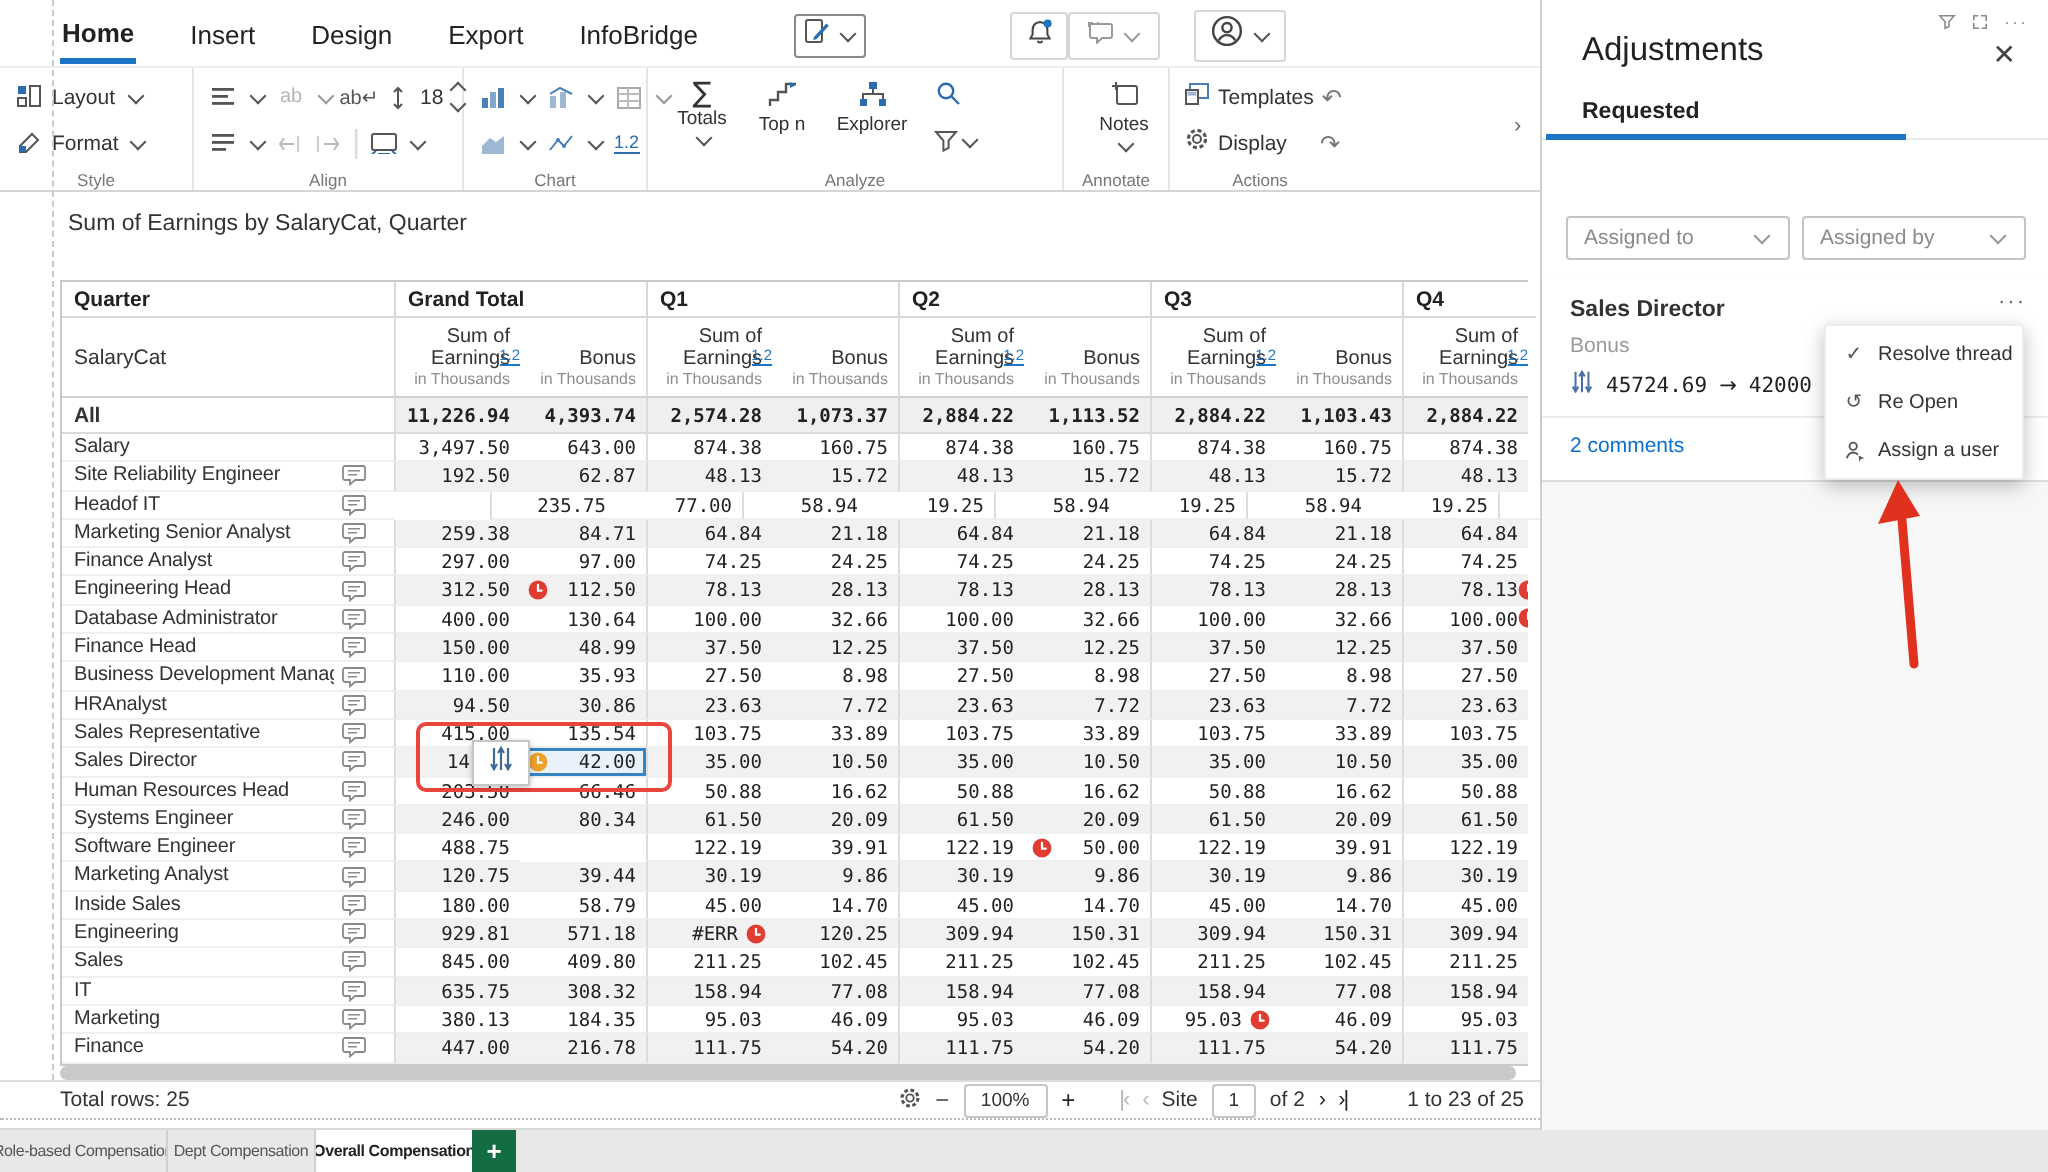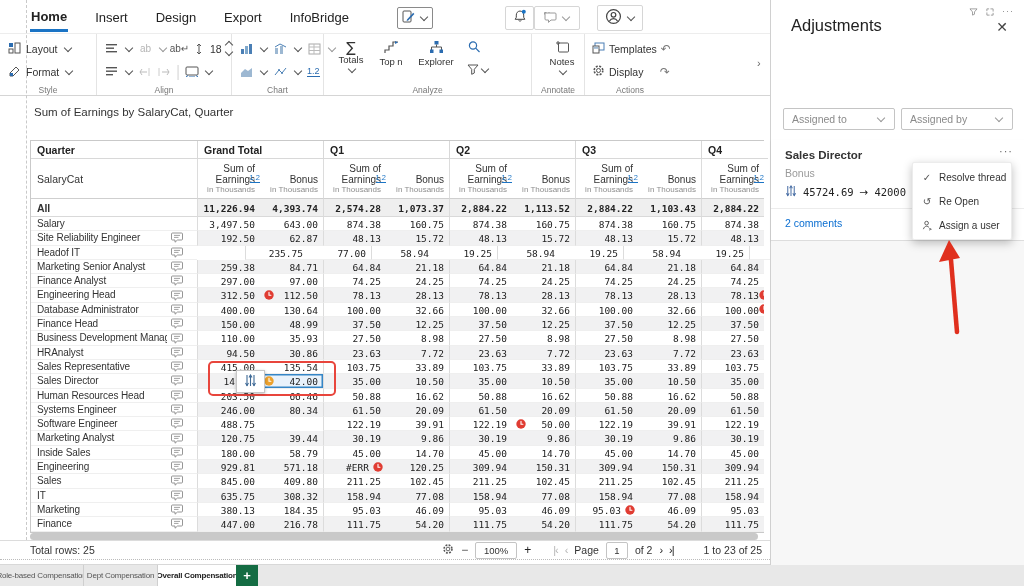--- a/index.html
+++ b/index.html
@@ -861,21 +861,21 @@
     <span><svg width="12" height="12" viewBox="0 0 13 13">
           <circle cx="6.5" cy="6.5" r="2" fill="none" stroke="#555"></circle>
           <circle cx="6.5" cy="6.5" r="4.3" fill="none" stroke="#555" stroke-width="1.7" stroke-dasharray="2 1.4"></circle>
         </svg></span>
     <span class="sb-sign">−</span>
     <span class="zoombox">100%</span>
     <span class="sb-sign" style="color:#222;">+</span>
     <span style="width:8px;"></span>
     <span class="pgico dis">|‹</span>
     <span class="pgico dis">‹</span>
-    <span>Page</span>
+    <span>Site</span>
     <span class="pagebox">1</span>
     <span>of 2</span>
     <span class="pgico">›</span>
     <span class="pgico">›|</span>
     <span style="width:16px;"></span>
     <span>1 to 23 of 25</span>
   </div>
 </div>
 
 <div class="sheetbar">
@@ -890,20 +890,24 @@
     <span><svg width="9" height="8" viewBox="0 0 10 9">
           <path d="M1 1h8L6.1 4.4V7L3.9 8V4.4z" fill="none" stroke="#8a8a8a" stroke-width="0.9"></path>
         </svg></span>
     <span><svg width="8" height="8" viewBox="0 0 9 9">
           <path d="M1 3.5V1h2.5M8 5.5V8H5.5M5 1h3v3M1 5v3h3" fill="none" stroke="#8a8a8a" stroke-width="0.9"></path>
         </svg></span>
     <span style="font-size:9px;letter-spacing:1px;">···</span>
   </div>
   <div class="panel-title">Adjustments</div>
   <div class="panel-close">✕</div>
+  <div class="ptabs">
+    <span class="ptab">Requested</span>
+    <span class="ptab-underline"></span>
+  </div>
   <div class="sel-box" style="left:12px;top:108px;width:112px;color:#8a8a8a;">
     <span>Assigned to</span>
       <span class="chev gray"></span>
   </div>
   <div class="sel-box" style="left:130px;top:108px;width:112px;color:#8a8a8a;">
     <span>Assigned by</span>
       <span class="chev gray"></span>
   </div>
   <div class="card">
     <div class="card-title">Sales Director</div>

